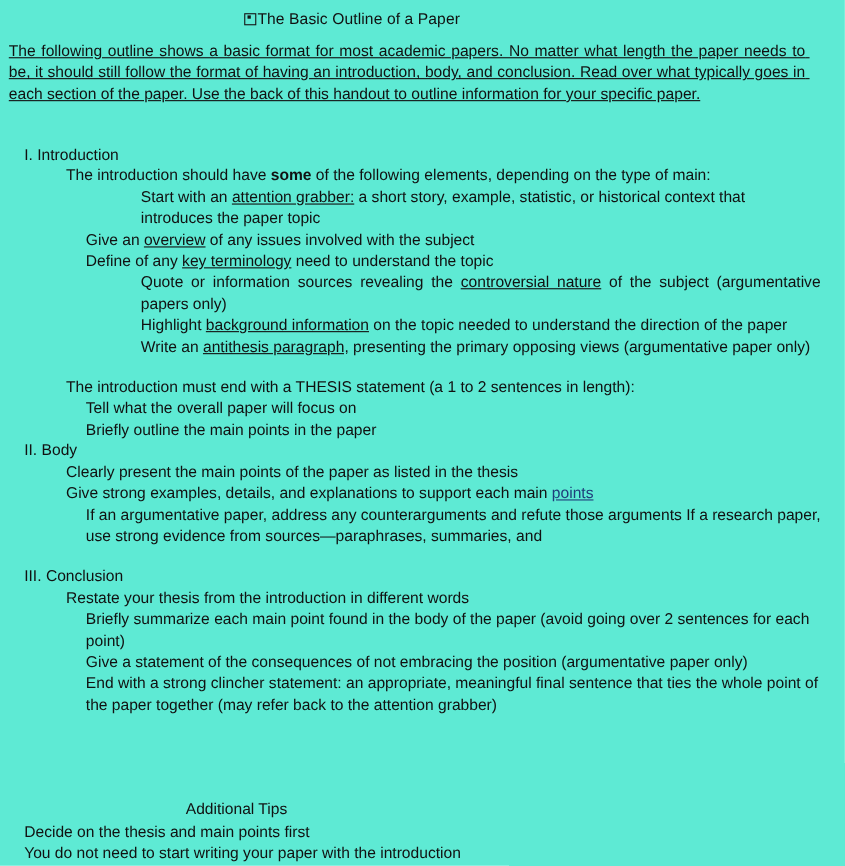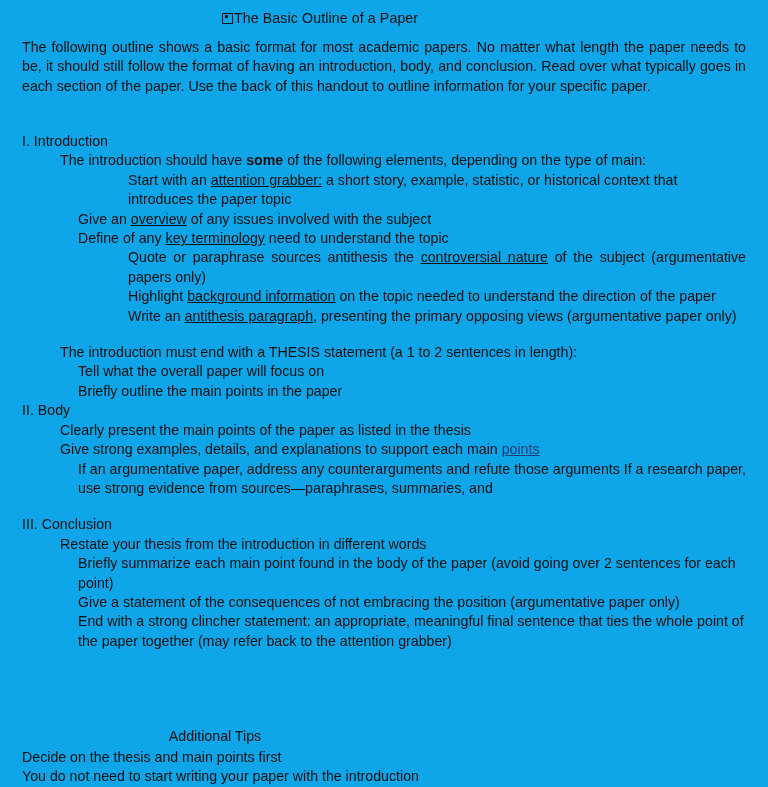--- a/index.html
+++ b/index.html
@@ -14,21 +14,21 @@
     overflow: hidden;
     font-family: "Liberation Sans", "DejaVu Sans", sans-serif;
     color: #111111;
     -webkit-font-smoothing: antialiased;
   }
 
   .page {
     position: relative;
     width: 768px;
     height: 787px;
-    background: #0ea5e9;
+    background: #5eead4;
     box-sizing: border-box;
     padding: 0;
   }
 
   
   .line {
     font-size: 14.2px;
     line-height: 19.4px;
     color: #111111;
     white-space: pre-wrap;
@@ -60,24 +60,25 @@
     top: 1.5px;
     width: 3px;
     height: 3px;
     background: #141414;
   }
 
   
   .intro {
     position: absolute;
     top: 38px;
-    left: 22px;
+    left: 8px;
     width: 724px;
     text-align: justify;
     text-justify: inter-word;
+    text-decoration: underline;
   }
 
   
   .outline {
     position: absolute;
     top: 132px;
     left: 0;
     width: 688px;
   }
 
@@ -135,21 +136,21 @@
     <div class="line roman"><span class="num">I.</span> <span>Introduction</span></div>
 
     <div class="line lvl1"><span>The introduction should have </span><b class="strong">some</b><span> of the following elements, depending on the type of main:</span></div>
 
     <div class="line lvl3"><span>Start with an </span><u class="ul">attention grabber:</u><span> a short story, example, statistic, or historical context that introduces the paper topic</span></div>
 
     <div class="line lvl2"><span>Give an </span><u class="ul">overview</u><span> of any issues involved with the subject</span></div>
 
     <div class="line lvl2"><span>Define of any </span><u class="ul">key terminology</u><span> need to understand the topic</span></div>
 
-    <div class="line lvl3 just"><span>Quote or paraphrase sources antithesis the </span><u class="ul">controversial nature</u><span> of the subject (argumentative papers only)</span></div>
+    <div class="line lvl3 just"><span>Quote or information sources revealing the </span><u class="ul">controversial nature</u><span> of the subject (argumentative papers only)</span></div>
 
     <div class="line lvl3 just"><span>Highlight </span><u class="ul">background information</u><span> on the topic needed to understand the direction of the paper</span></div>
 
     <div class="line lvl3 just"><span>Write an </span><u class="ul">antithesis paragraph,</u><span> presenting the primary opposing views (argumentative paper only)</span></div>
 
     <div class="gap-md"></div>
 
     <div class="line lvl1">The introduction must end with a THESIS statement (a 1 to 2 sentences in length):</div>
     <div class="line lvl2">Tell what the overall paper will focus on</div>
     <div class="line lvl2">Briefly outline the main points in the paper</div>

